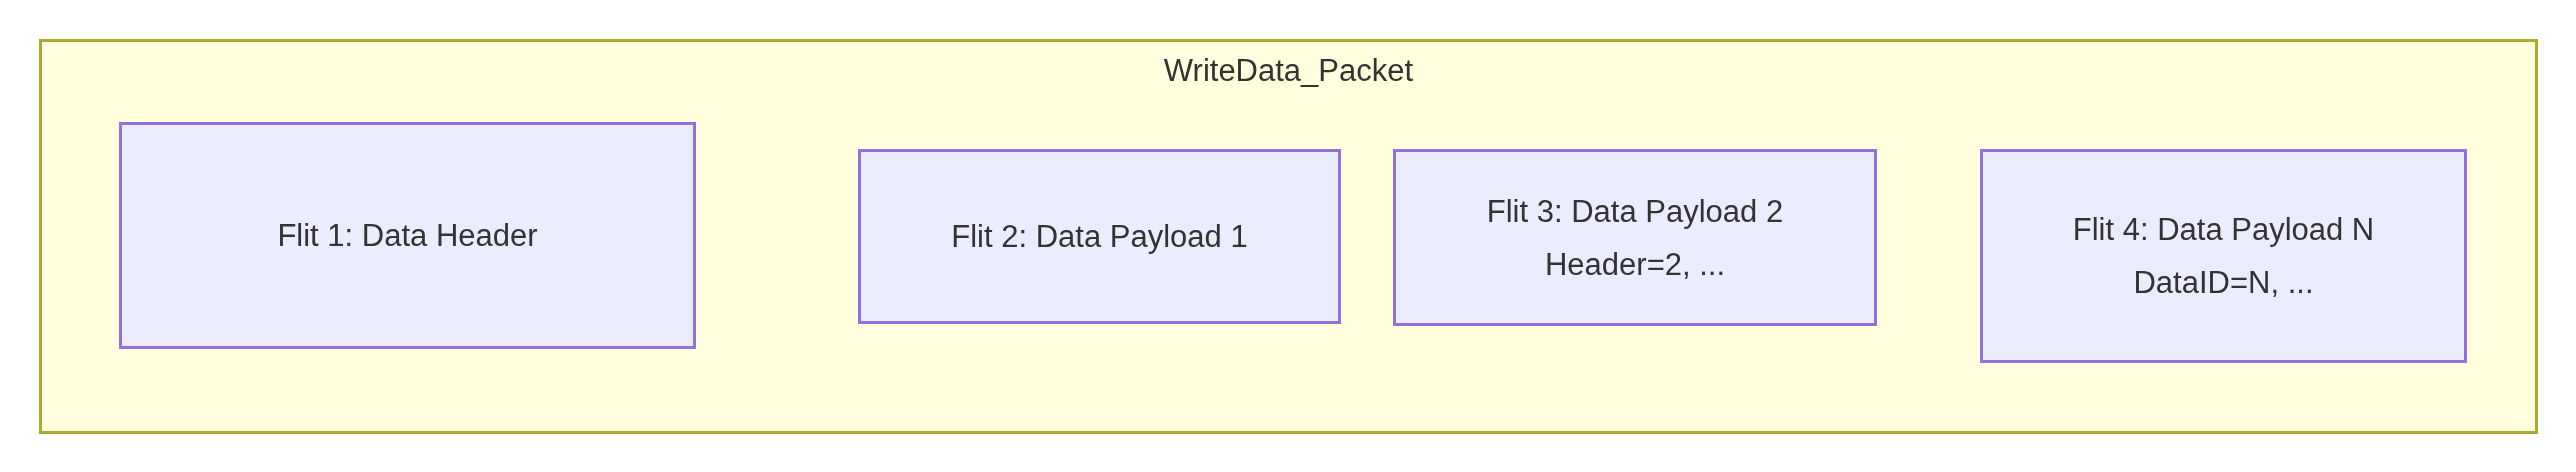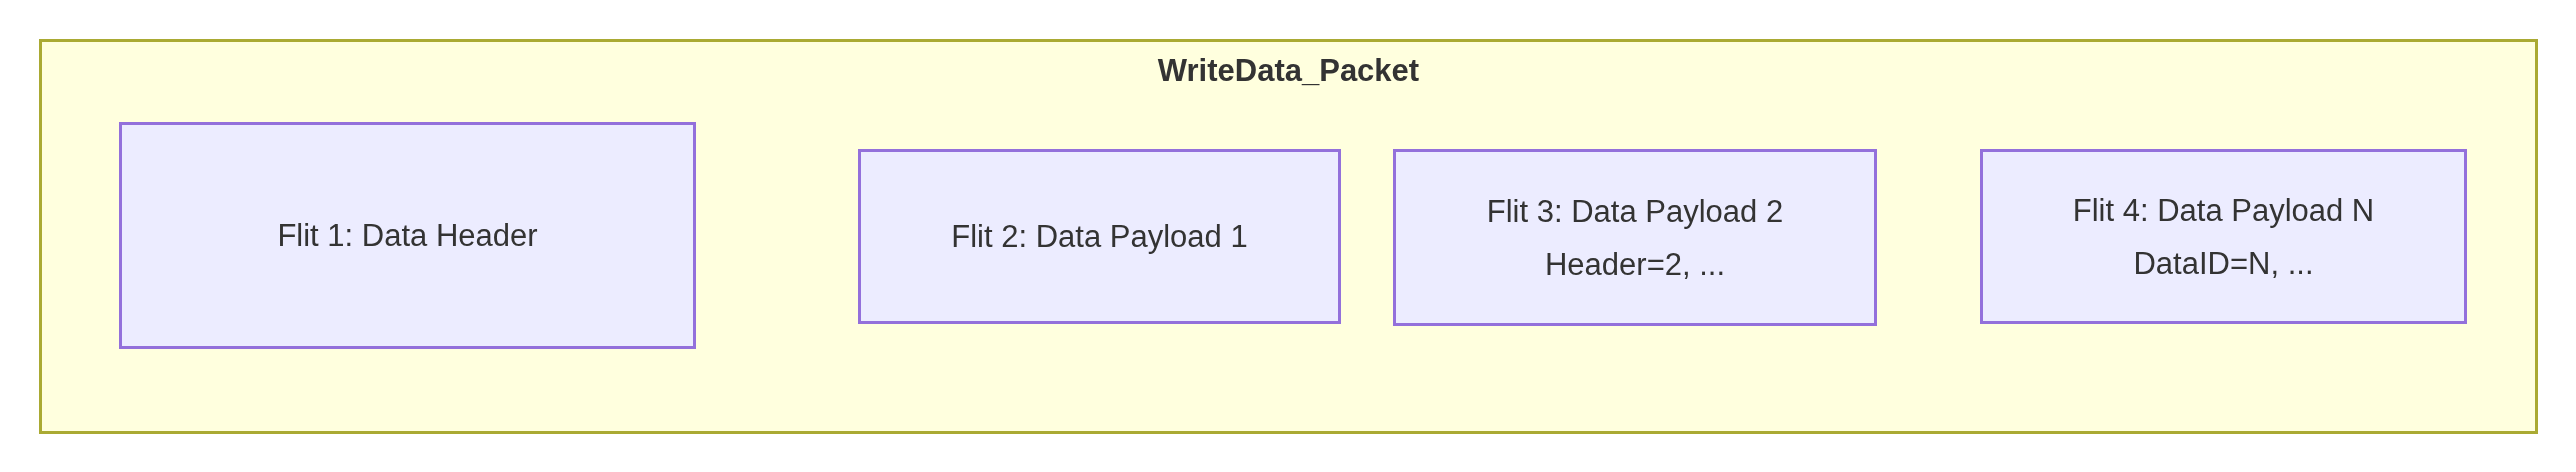--- a/index.html
+++ b/index.html
@@ -27,21 +27,20 @@
     border: 3.7px solid #aaaa33;
   }
   .cluster-title {
     width: 100%;
     padding-top: 9.7px;
     text-align: center;
     font-size: 31px;
     line-height: 37px;
     color: #333333;
     white-space: nowrap;
-    font-weight: bold;
   }
   .flit-node {
     position: absolute;
     box-sizing: border-box;
     background: #ECECFF;
     border: 3px solid #9370DB;
     display: flex;
     flex-direction: column;
     align-items: center;
     justify-content: center;
@@ -50,21 +49,21 @@
     color: #333333;
   }
   .flit-node .node-line {
     display: block;
     line-height: 53px;
     white-space: nowrap;
   }
   #node-1 { left: 119px;  top: 122px; width: 577px; height: 227px; }
   #node-2 { left: 858px; top: 149px; width: 483px; height: 175px; }
   #node-3 { left: 1393px; top: 149px; width: 484px; height: 177px; }
-  #node-4 { left: 1980px; top: 149px; width: 487px; height: 175px; }
+  #node-4 { left: 1980px; top: 149px; width: 487px; height: 214px; }
 </style>
 </head>
 <body>
 
 <div id="page">
 
   <div class="cluster">
     <div class="cluster-title">WriteData_Packet</div>
   </div>
 

